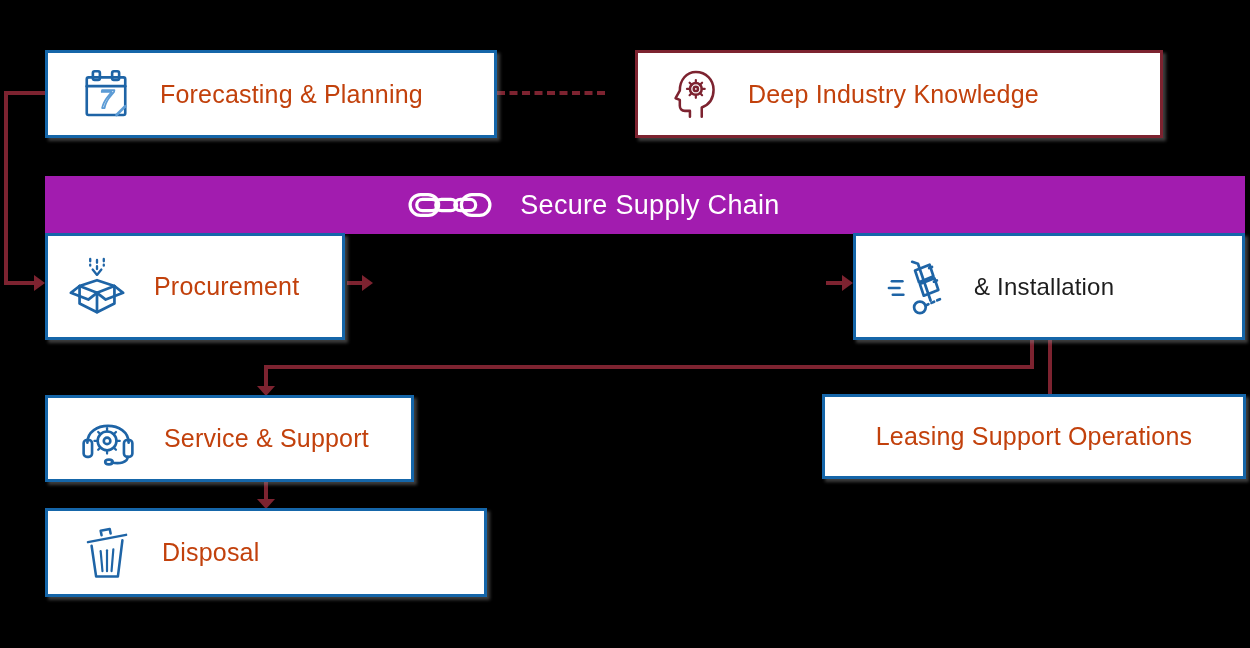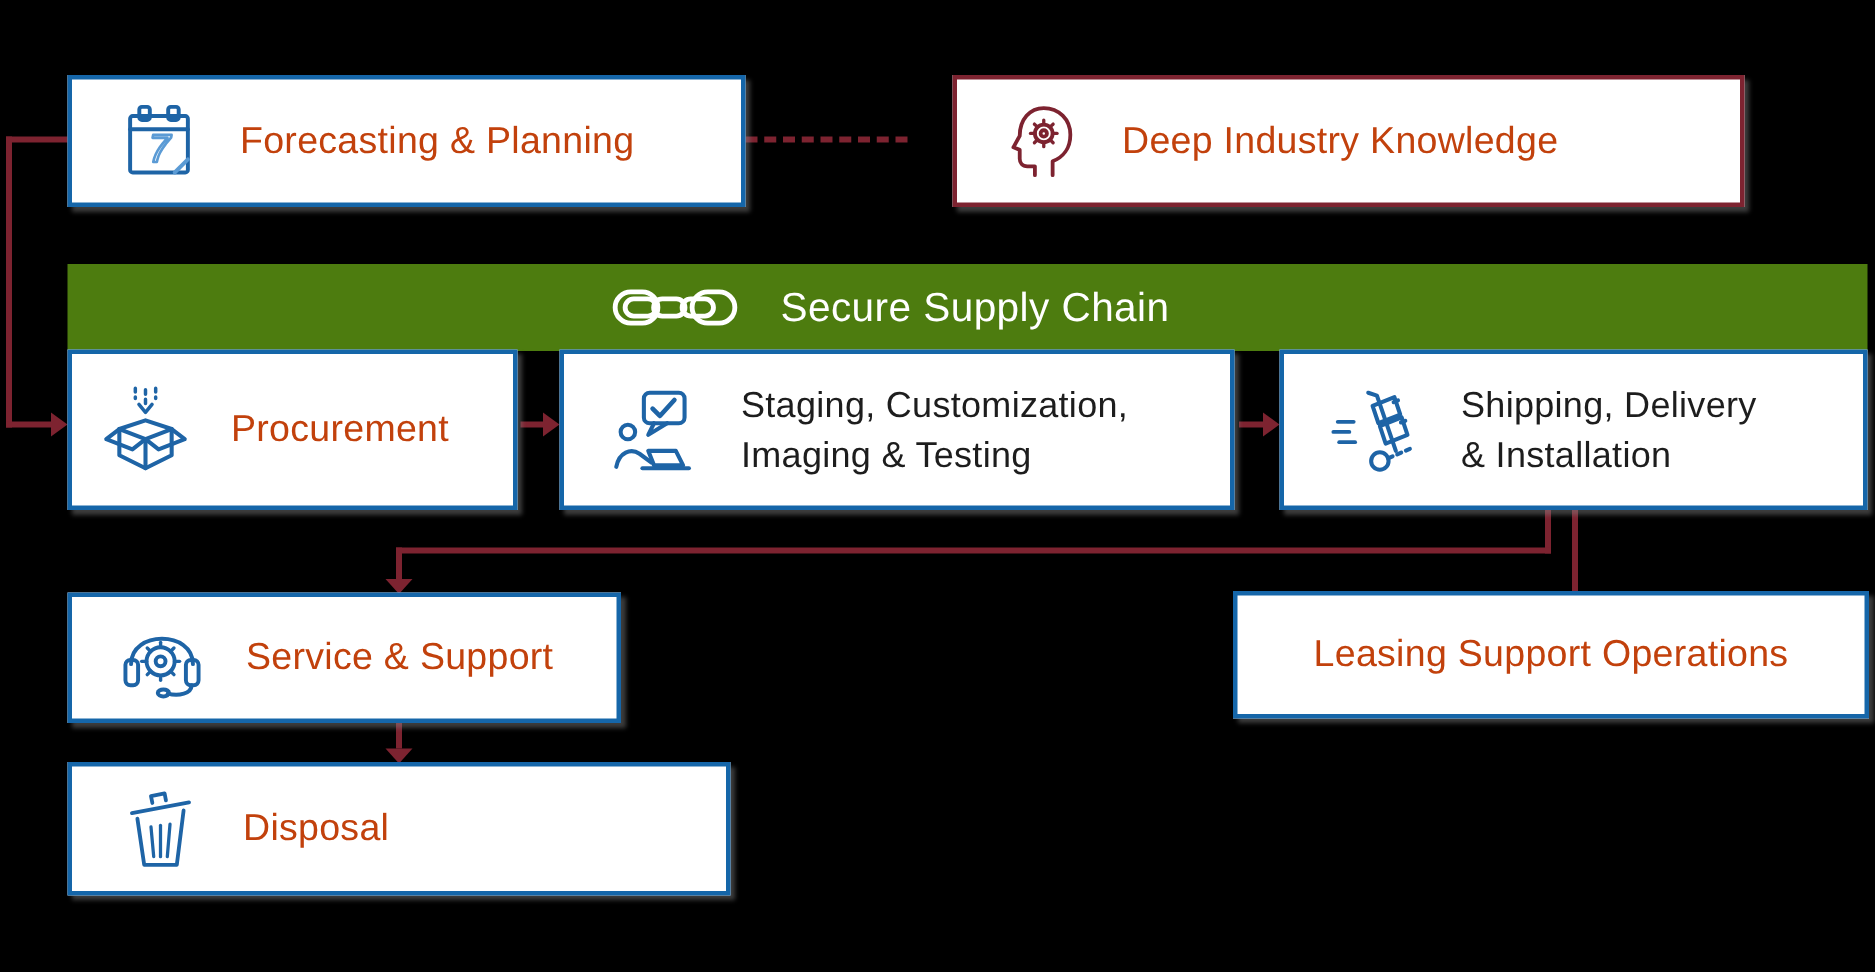--- a/index.html
+++ b/index.html
@@ -6,21 +6,21 @@
   .canvas{position:relative;width:1250px;height:648px;background:#000;overflow:hidden;
           font-family:"Liberation Sans",sans-serif;}
   .node{position:absolute;box-sizing:border-box;background:#fff;display:flex;align-items:center;
         box-shadow:3px 3px 3px rgba(135,135,135,.45);}
   .node.blue{border:3px solid #1566A9;}
   .node.maroon{border:3px solid #7D2330;}
   .label{color:#c2410c;font-size:25px;letter-spacing:.2px;}
   .label2{color:#1d1d1d;font-size:24px;line-height:33px;letter-spacing:.2px;}
   .iconwrap{flex:0 0 auto;display:flex;align-items:center;justify-content:center;}
   .pad{padding-left:30px;gap:26px;}
-  .bar{position:absolute;box-sizing:border-box;background:#4d7c0f;display:flex;align-items:center;
+  .bar{position:absolute;box-sizing:border-box;background:#a21caf;display:flex;align-items:center;
        justify-content:center;}
   .bar-inner{display:flex;align-items:center;gap:26px;transform:translateX(-52px);}
   .bar-label{color:#fff;font-size:27px;letter-spacing:.3px;}
   .mline{position:absolute;background:#7D2330;}
   .mdash{position:absolute;border-top:4px dashed #7D2330;height:0;}
   .ah-right{position:absolute;width:0;height:0;border-top:8px solid transparent;
             border-bottom:8px solid transparent;border-left:11px solid #7D2330;}
   .ah-down{position:absolute;width:0;height:0;border-left:9px solid transparent;
            border-right:9px solid transparent;border-top:10px solid #7D2330;}
   svg{display:block;}
@@ -121,57 +121,39 @@
         <path d="M14,31 L14,49 L32,58 L50,49 L50,31"></path>
         <path d="M14,31 L32,25 L50,31 L32,38 Z"></path>
         <path d="M32,38 L32,58"></path>
         <path d="M14,31 L5,38 L23,45 L32,38"></path>
         <path d="M50,31 L59,38 L41,45 L32,38"></path>
       </svg>
     </span>
     <span class="label">Procurement</span>
   </div>
 
-  <div class="node blue pad" style="left:373px;top:233px;width:450px;height:107px;">
-    <span class="iconwrap ib">
-      <svg width="62" height="62" viewBox="0 0 64 64" fill="none" stroke="currentColor" stroke-width="2.8" stroke-linecap="round" stroke-linejoin="round">
-        <rect x="24" y="6" width="28" height="21" rx="4"></rect>
-        <path d="M31,27 L27,35 L40,27"></path>
-        <path d="M30,17 L35,22 L45,11" stroke-width="3.2"></path>
-        <circle cx="13" cy="33" r="5"></circle>
-        <path d="M5,57 C7,47 15,44 21,48 L29,54"></path>
-        <path d="M27,46 H46 L51,56 H31 Z"></path>
-        <line x1="23" y1="58" x2="55" y2="58"></line>
-      </svg>
-    </span>
-    <span class="label2">
-      <div>Staging, Customization,</div>
-      <div>Imaging &amp; Testing</div>
-    </span>
-  </div>
 
   <div class="node blue pad" style="left:853px;top:233px;width:392px;height:107px;">
     <span class="iconwrap ib">
       <svg width="62" height="62" viewBox="0 0 64 64" fill="none" stroke="currentColor" stroke-width="2.8" stroke-linecap="round" stroke-linejoin="round">
         <g stroke-width="2.6">
           <line x1="6" y1="26" x2="17" y2="26"></line>
           <line x1="3" y1="33" x2="14" y2="33"></line>
           <line x1="7" y1="40" x2="18" y2="40"></line>
         </g>
         <path d="M27,6 L33,8 L46,46"></path>
         <path d="M30,15 L45,9 L49,21 L34,27 Z"></path>
         <path d="M35,29 L50,23 L54,35 L39,41 Z"></path>
         <circle cx="35" cy="53" r="6"></circle>
         <path d="M41,51 L57,44" stroke-dasharray="3 3.5"></path>
         <path d="M44.5,12.5 l3,-1.2"></path>
         <path d="M49.5,26.5 l3,-1.2"></path>
       </svg>
     </span>
     <span class="label2">
-      <div>Shipping, Delivery</div>
       <div>&amp; Installation</div>
     </span>
   </div>
 
   <div class="node blue pad" style="left:45px;top:395px;width:369px;height:87px;">
     <span class="iconwrap ib">
       <svg width="60" height="60" viewBox="0 0 64 64" fill="none" stroke="currentColor" stroke-width="2.8" stroke-linecap="round" stroke-linejoin="round">
         <path d="M10,36 C10,12 54,12 54,36"></path>
         <rect x="6" y="33" width="9" height="18" rx="3.5"></rect>
         <rect x="49" y="33" width="9" height="18" rx="3.5"></rect>

